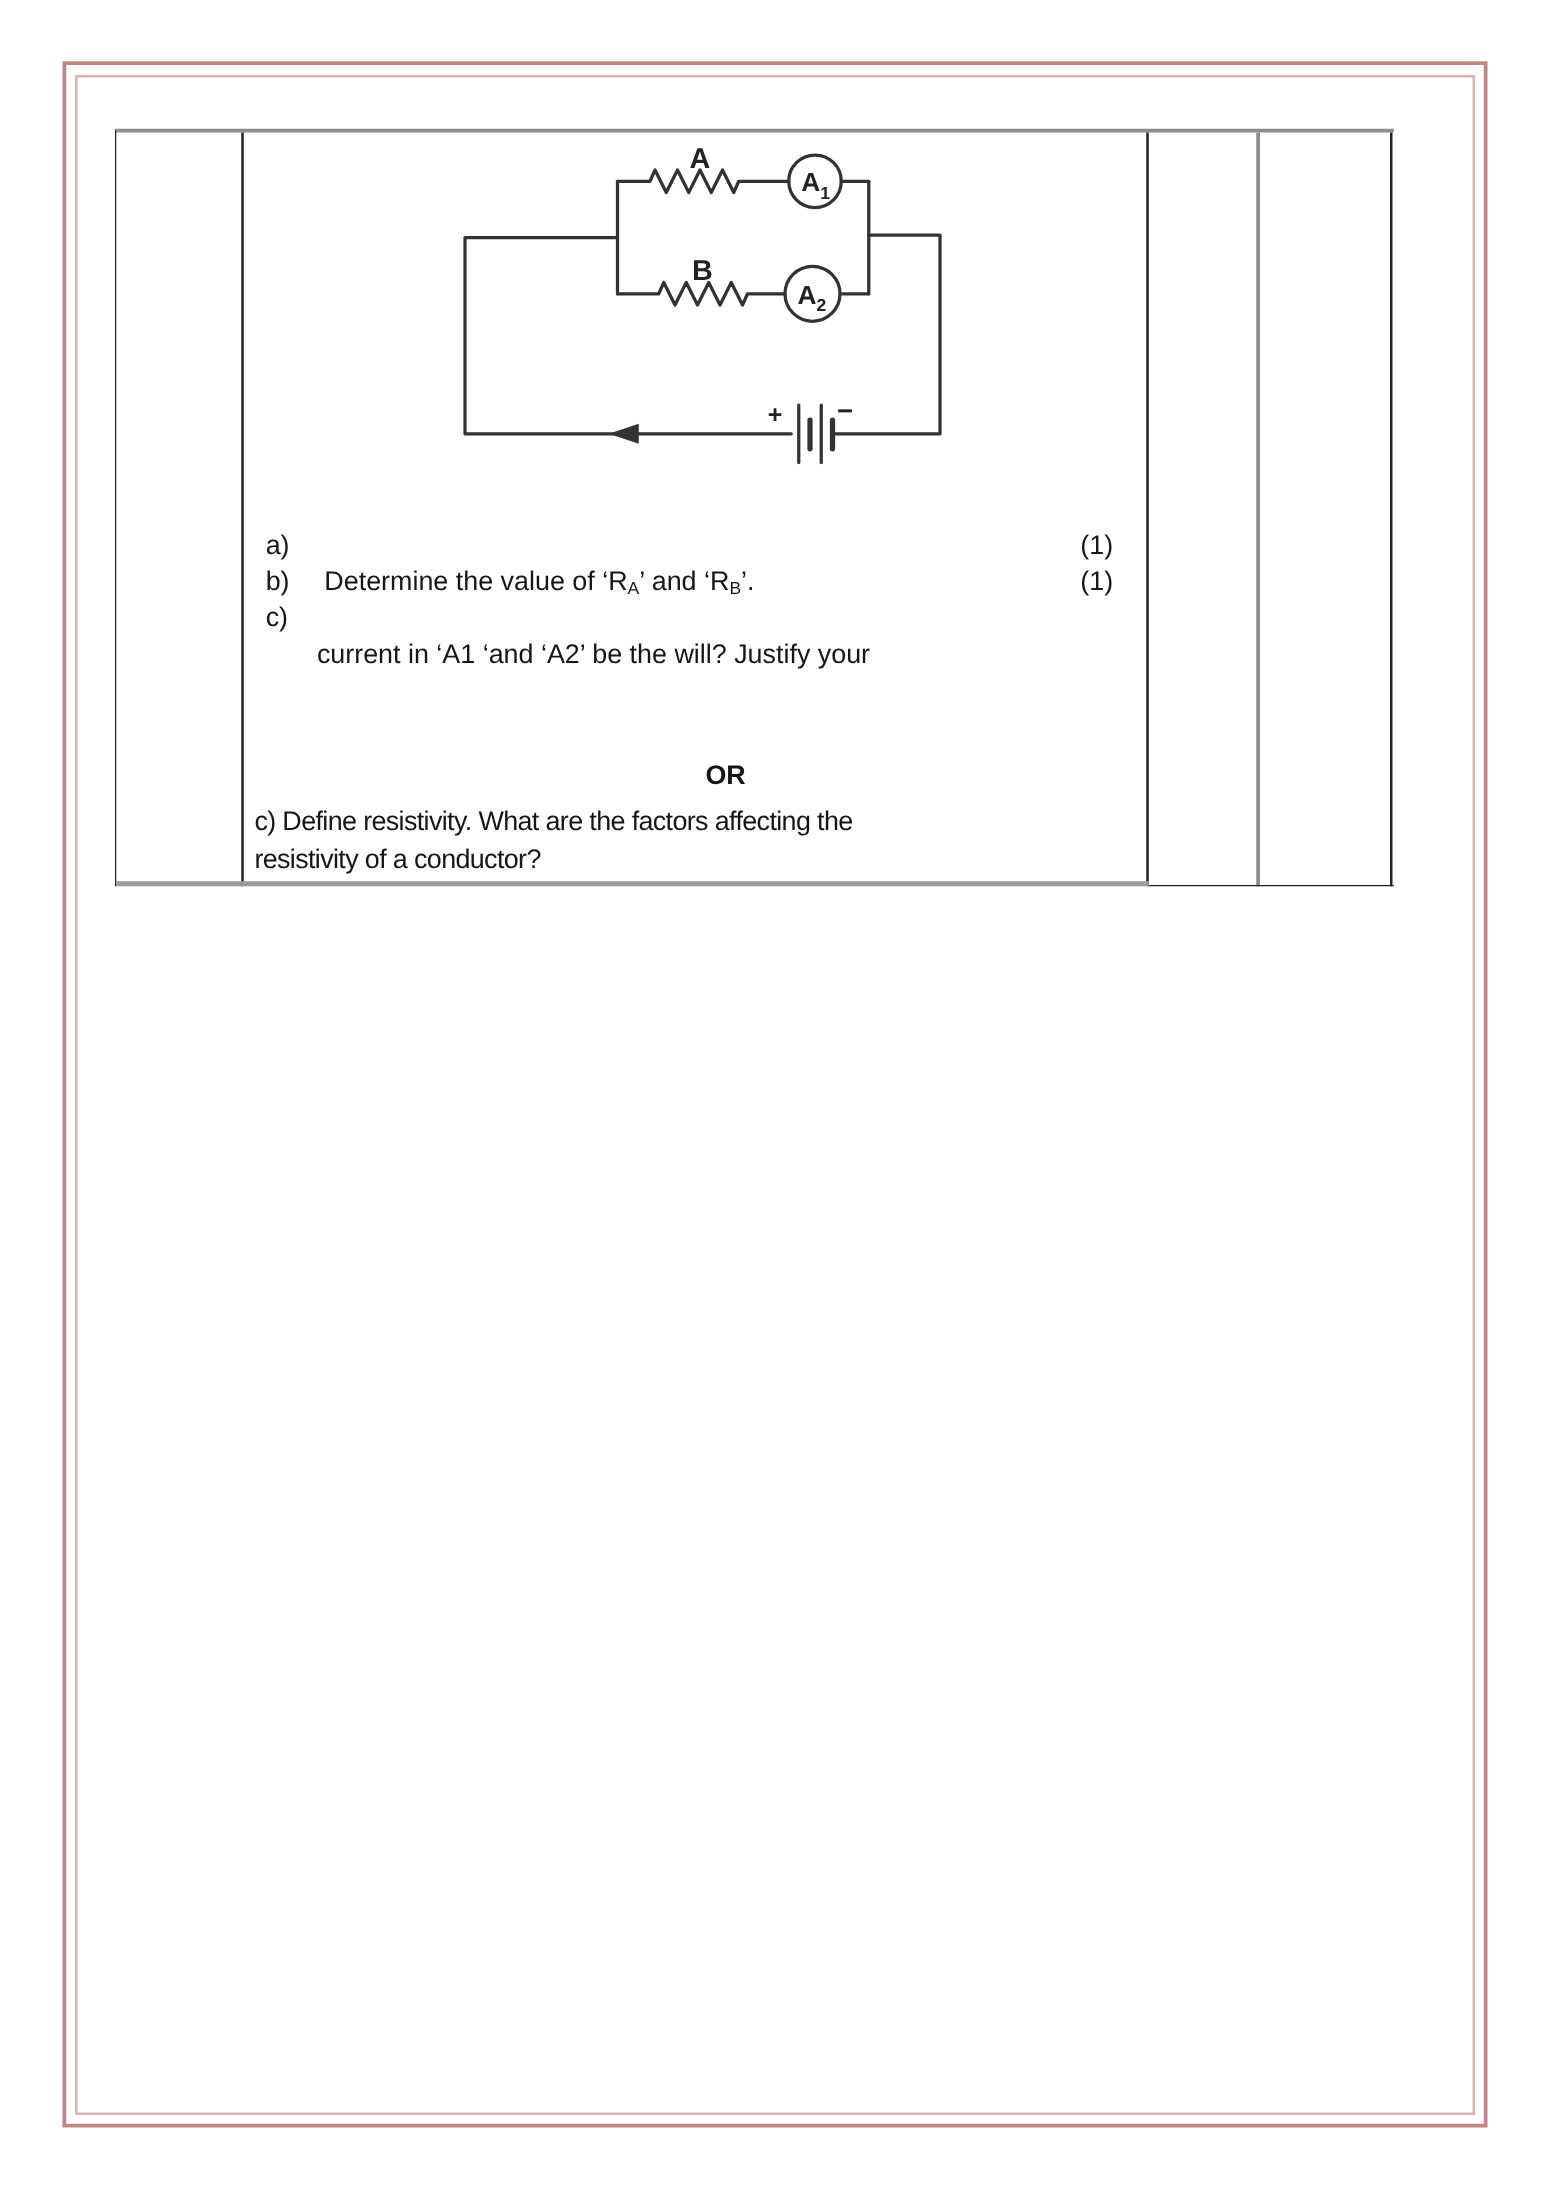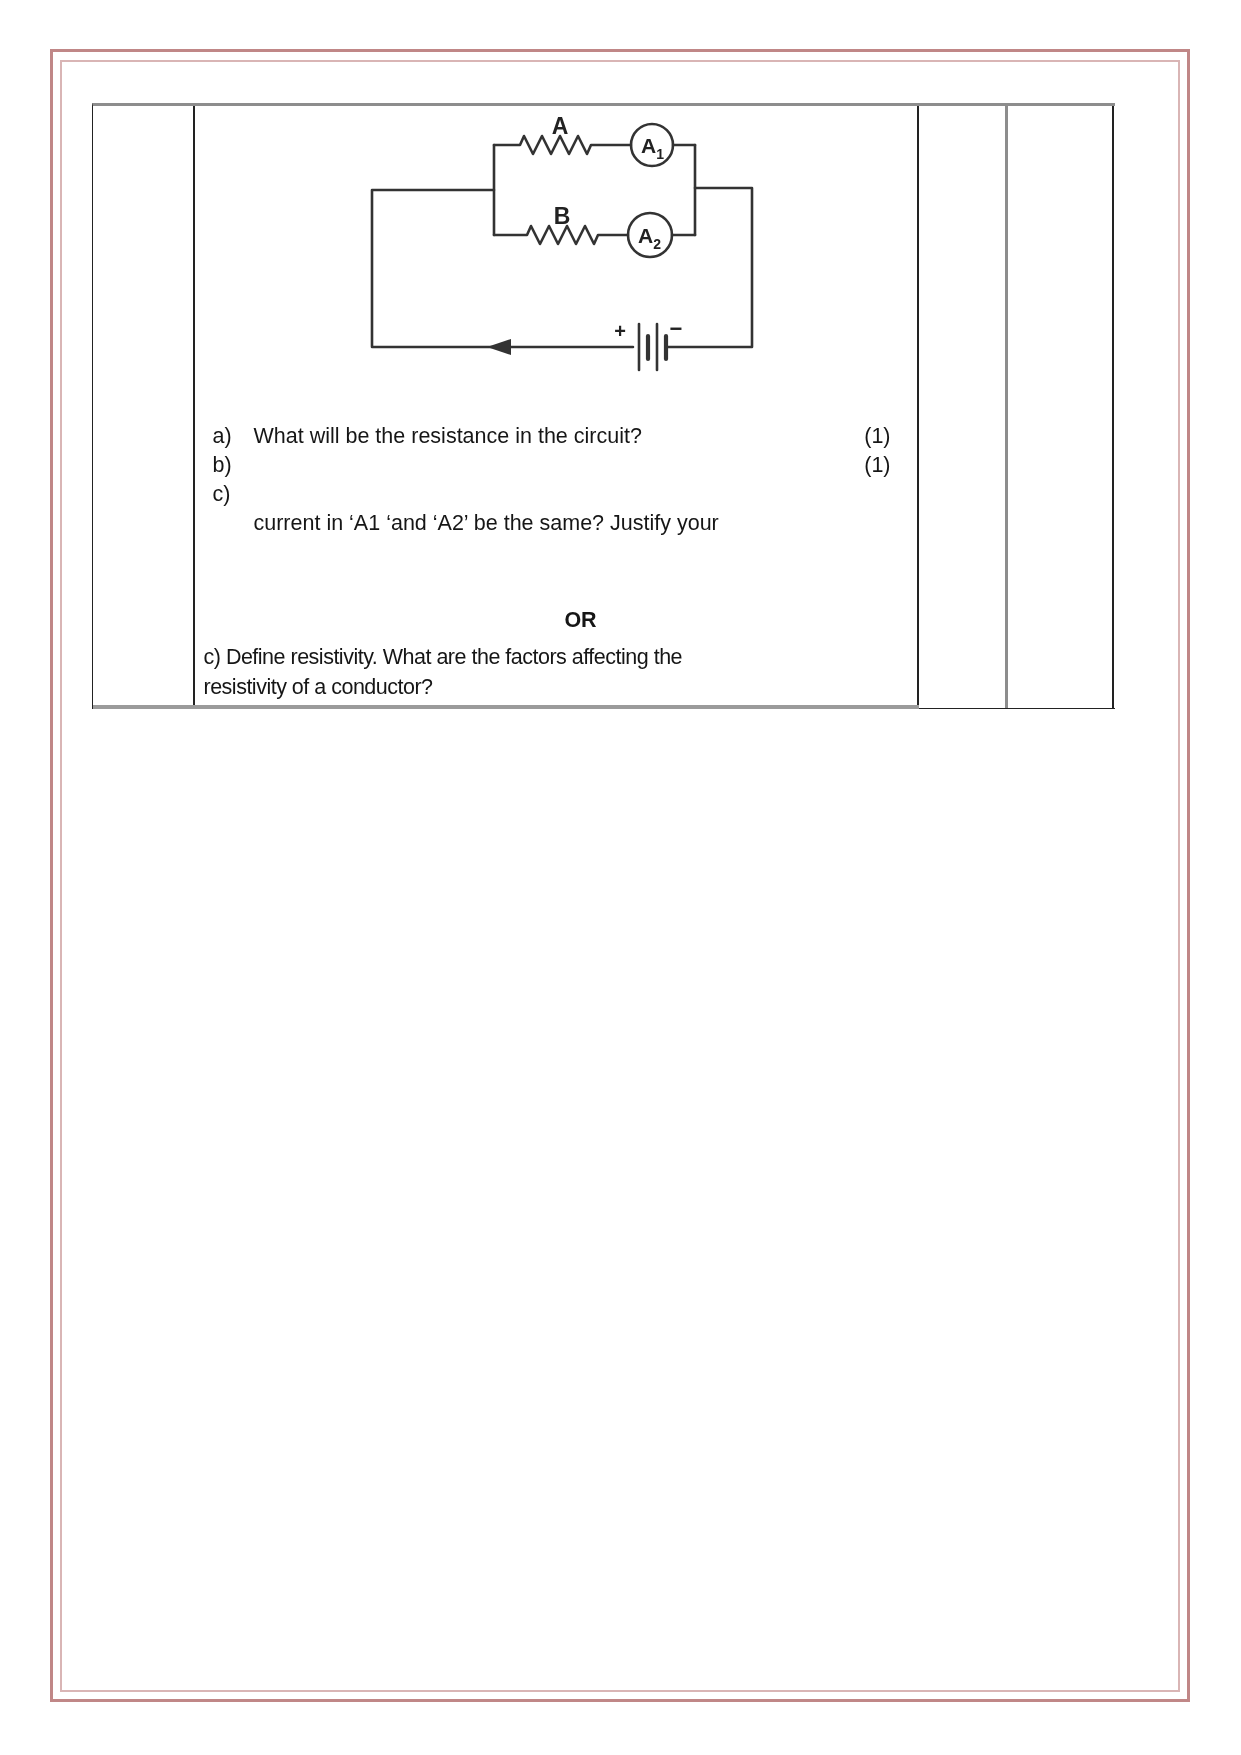--- a/index.html
+++ b/index.html
@@ -92,35 +92,35 @@
           <text x="560" y="221" font-size="23" font-weight="bold" text-anchor="middle">B</text>
           <text x="639" y="150" font-size="21" font-weight="bold"><tspan>A</tspan><tspan dy="6" font-size="14">1</tspan></text>
           <text x="636" y="240" font-size="21" font-weight="bold"><tspan>A</tspan><tspan dy="6" font-size="14">2</tspan></text>
           <text x="618" y="335" font-size="20" font-weight="bold" text-anchor="middle">+</text>
           <text x="674" y="333" font-size="22" font-weight="bold" text-anchor="middle">−</text>
         </g>
       </svg>
 
       <div class="qrow row-a">
         <span class="qlabel">a)</span>
-        <span class="qtext">What will be the resistance in the circuit?</span>
         <span class="qmarks">(1)</span>
       </div>
 
       <div class="qrow row-b">
         <span class="qlabel">b)</span>
+        <span class="qtext"><span> Determine the value of ‘R</span><sub class="rsub">A</sub><span>’ and ‘R</span><sub class="rsub">B</sub><span>’.</span></span>
         <span class="qmarks">(1)</span>
       </div>
 
       <div class="qrow row-c1">
         <span class="qlabel">c)</span>
       </div>
 
       <div class="qrow row-c2">
-        <span class="qtext">current in ‘A1 ‘and ‘A2’ be the same? Justify your</span>
+        <span class="qtext">current in ‘A1 ‘and ‘A2’ be the will? Justify your</span>
       </div>
 
 
       <div class="qrow row-alt1">
         <span class="alt-text">c) Define resistivity. What are the factors affecting the</span>
       </div>
 
       <div class="qrow row-or">OR</div>
       <div class="qrow row-alt2">
         <span class="alt-text">resistivity of a conductor?</span>

